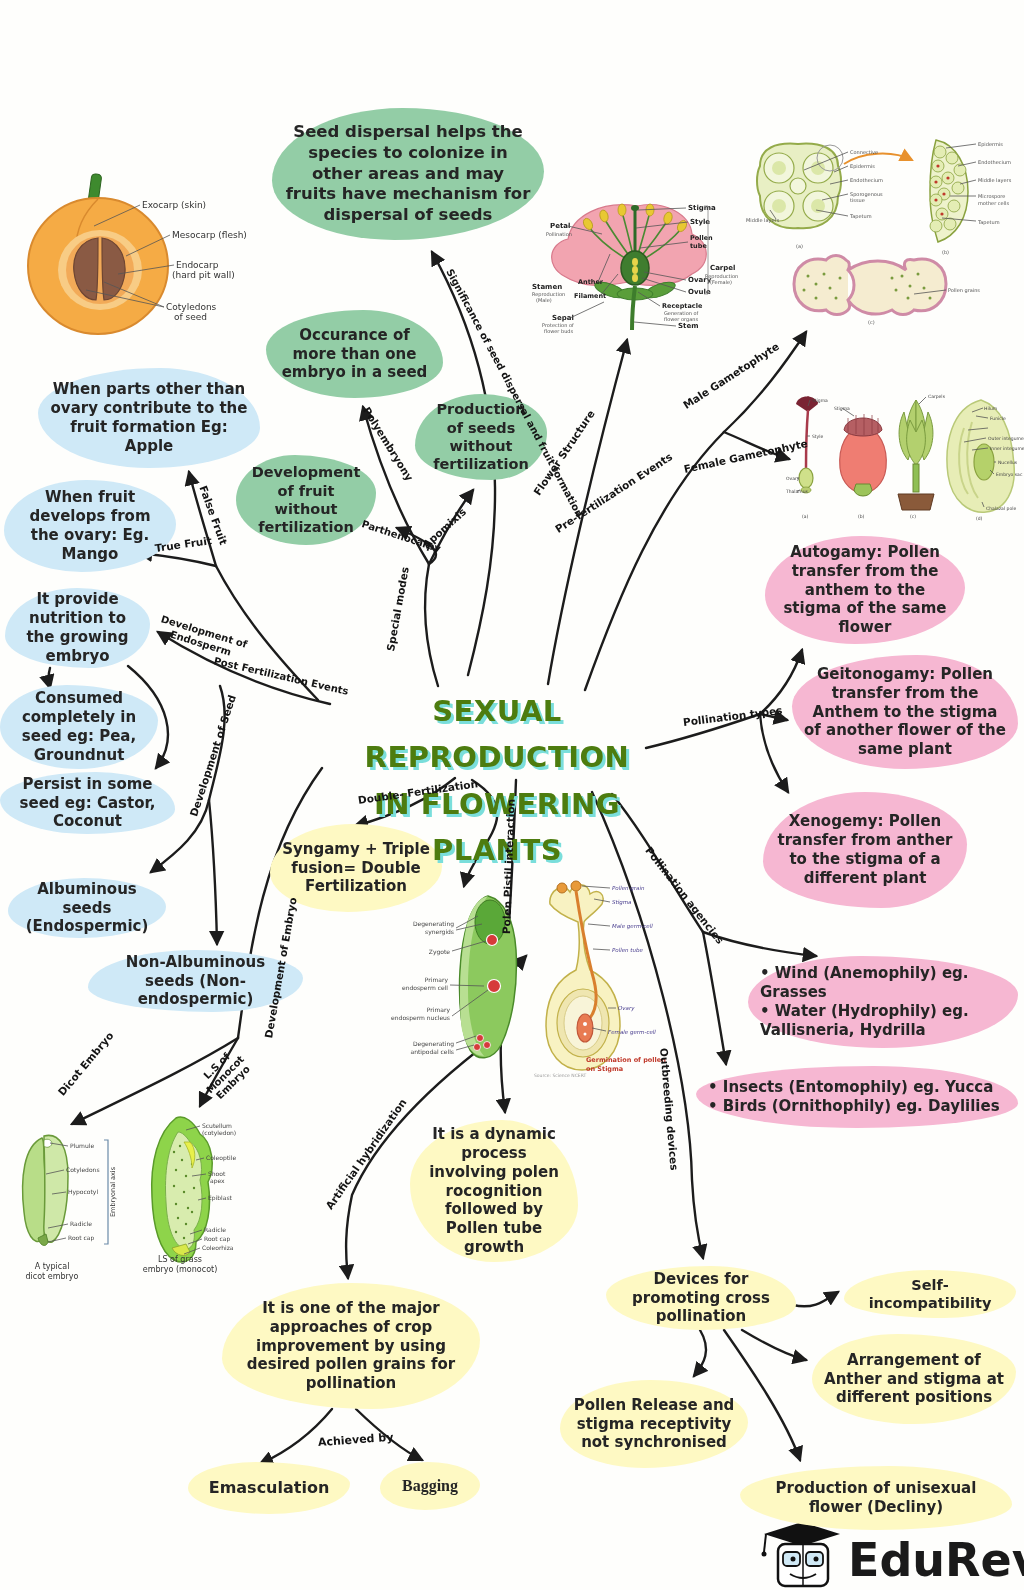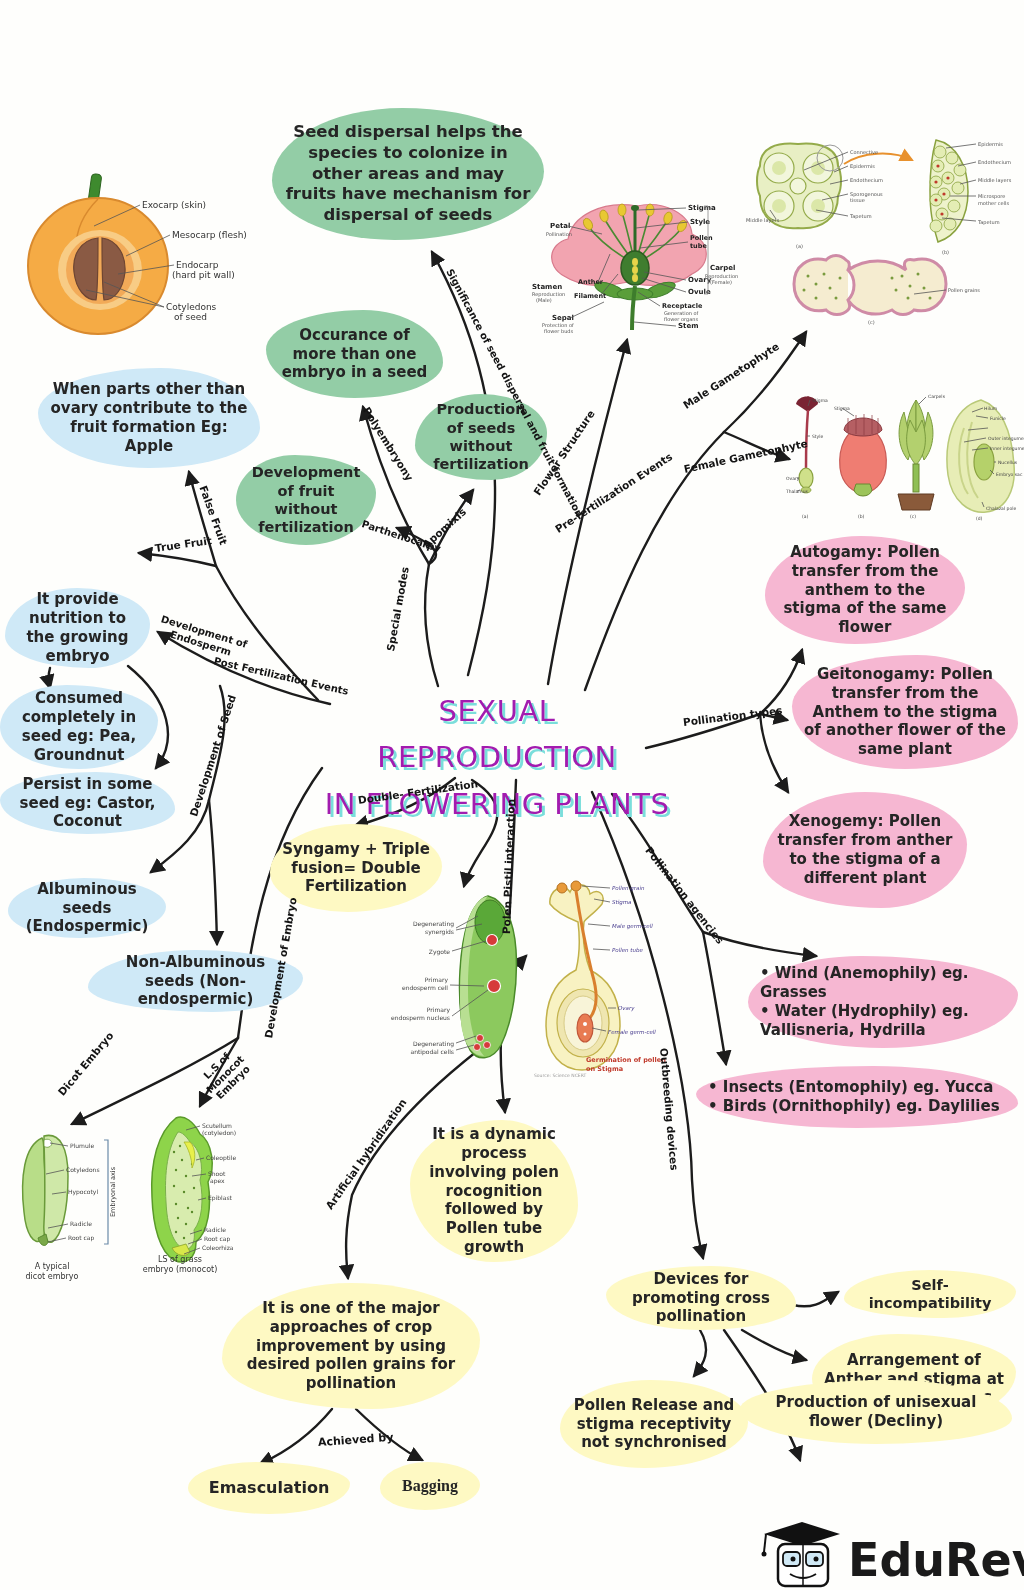--- a/index.html
+++ b/index.html
@@ -14,21 +14,21 @@
   .pink{background:#f6b7d2}
   .yellow{background:#fef9c3}
   .r1{border-radius:48% 52% 55% 45% / 55% 48% 52% 45%;}
   .r2{border-radius:55% 45% 50% 50% / 45% 60% 40% 55%;}
   .r3{border-radius:50% 50% 42% 58% / 60% 45% 55% 40%;}
   .r4{border-radius:42% 58% 50% 50% / 50% 42% 58% 50%;}
   .elabel{position:absolute;z-index:3;font-weight:700;color:#141414;white-space:nowrap;
           transform-origin:0 50%;font-size:11px;}
   .elabel.two{white-space:normal;text-align:center;line-height:1.15;}
   .title{position:absolute;z-index:3;left:323px;top:688px;width:348px;text-align:center;
-         font-size:29px;font-weight:400;letter-spacing:0.5px;color:#a21caf;line-height:1.6;
+         font-size:29px;font-weight:700;letter-spacing:0.5px;color:#4d7c0f;line-height:1.6;
          text-shadow:3px 3px 0 #7adedb;}
   .leftlist{align-items:flex-start;text-align:left;}
   .fig-label{font-size:9px;fill:#333;font-family:"DejaVu Sans",sans-serif;}
   .tiny{font-size:6px;fill:#444;font-family:"DejaVu Sans",sans-serif;}
   .micro{font-size:5px;fill:#555;font-family:"DejaVu Sans",sans-serif;}
   .lead{stroke:#555;stroke-width:0.8;fill:none;}
 </style>
 </head>
 <body>
 
@@ -520,20 +520,23 @@
   <div class="blob green r3" style="left:415px;top:394px;width:132px;height:86px;font-size:14.5px;">
       <span>Production of seeds without fertilization</span>
     </div>
   <div class="blob green r4" style="left:236px;top:455px;width:140px;height:90px;font-size:14.5px;">
       <span>Development of fruit without fertilization</span>
     </div>
 
   <div class="blob blue r2" style="left:38px;top:368px;width:222px;height:100px;">
       <span>When parts other than ovary contribute to the fruit formation Eg: Apple</span>
     </div>
+  <div class="blob blue r1" style="left:4px;top:480px;width:172px;height:92px;">
+      <span>When fruit develops from the ovary: Eg. Mango</span>
+    </div>
   <div class="blob blue r3" style="left:5px;top:588px;width:145px;height:80px;">
       <span>It provide nutrition to the growing embryo</span>
     </div>
   <div class="blob blue r4" style="left:0px;top:685px;width:158px;height:84px;">
       <span>Consumed completely in seed eg: Pea, Groundnut</span>
     </div>
   <div class="blob blue r2" style="left:0px;top:772px;width:175px;height:62px;">
       <span>Persist in some seed eg: Castor, Coconut</span>
     </div>
   <div class="blob blue r1" style="left:8px;top:878px;width:158px;height:60px;">
@@ -581,21 +584,21 @@
     </div>
   <div class="blob yellow r4" style="left:812px;top:1334px;width:204px;height:90px;">
       <span>Arrangement of Anther and stigma at different positions</span>
     </div>
   <div class="blob yellow r3" style="left:844px;top:1270px;width:172px;height:48px;font-size:14.5px;">
       <span>Self-incompatibility</span>
     </div>
   <div class="blob yellow r1" style="left:560px;top:1380px;width:188px;height:88px;">
       <span>Pollen Release and stigma receptivity not synchronised</span>
     </div>
-  <div class="blob yellow r2" style="left:740px;top:1380px;width:272px;height:64px;text-align:center;">
+  <div class="blob yellow r2" style="left:740px;top:1466px;width:272px;height:64px;text-align:center;">
       <span>Production of unisexual flower (Decliny)</span>
     </div>
 
   <span class="elabel" style="left:449px;top:264px;transform:rotate(62deg);font-size:10px;">Significance of seed dispersal and fruit formation</span>
   <span class="elabel" style="left:366px;top:402px;transform:rotate(58deg);font-size:10.5px;">Polyembryony</span>
   <span class="elabel" style="left:424px;top:540px;transform:rotate(-42deg);font-size:10.5px;">Apomixis</span>
   <span class="elabel" style="left:362px;top:518px;transform:rotate(18deg);font-size:10px;">Parthenocarpy</span>
   <span class="elabel" style="left:390px;top:645px;transform:rotate(-80deg);font-size:10.5px;">Special modes</span>
   <span class="elabel" style="left:536px;top:488px;transform:rotate(-56deg);font-size:10.5px;">Flower Structure</span>
   <span class="elabel" style="left:556px;top:524px;transform:rotate(-33deg);font-size:10.5px;">Pre-fertilization Events</span>

